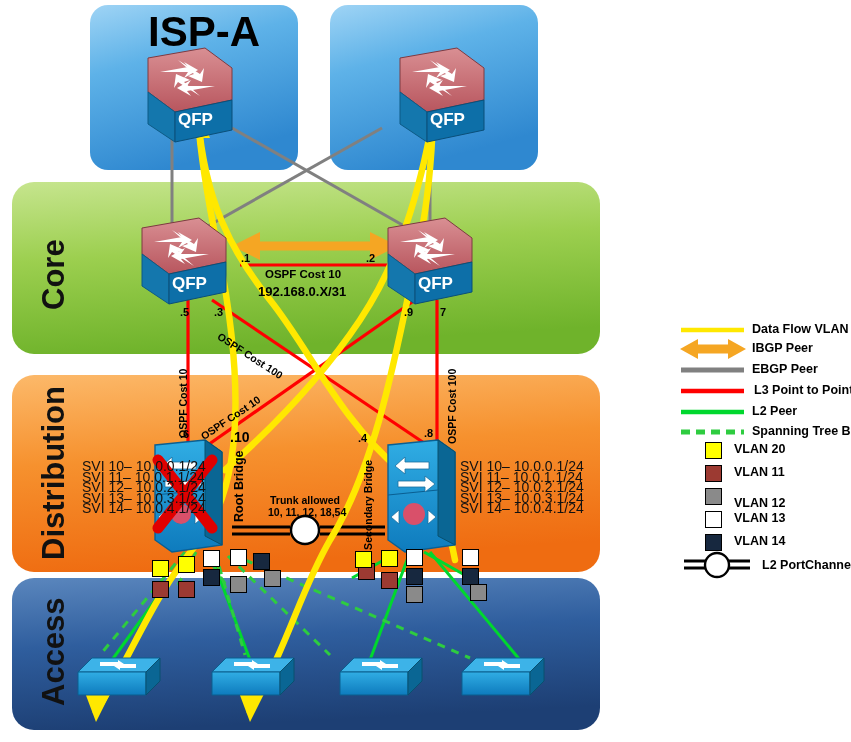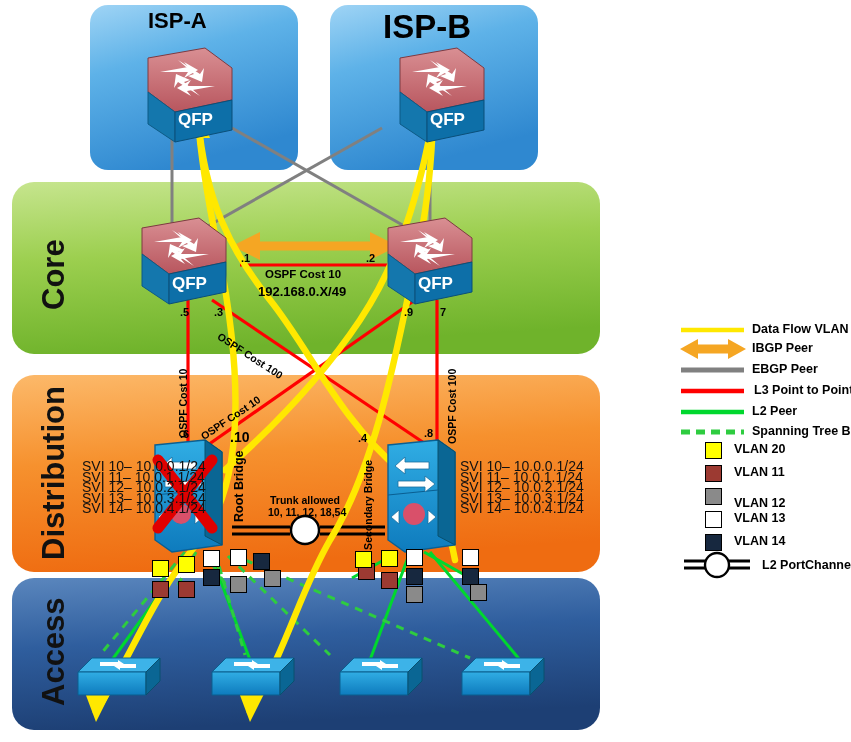--- a/index.html
+++ b/index.html
@@ -273,34 +273,33 @@
       <div style="position: absolute; left: 381px; top: 550px; width: 15px; height: 15px; background: rgb(255, 255, 0); border: 1.5px solid rgb(0, 0, 0);"></div>
       <div style="position: absolute; left: 381px; top: 572px; width: 15px; height: 15px; background: rgb(156, 58, 50); border: 1.5px solid rgb(0, 0, 0);"></div>
       <div style="position: absolute; left: 406px; top: 549px; width: 15px; height: 15px; background: rgb(255, 255, 255); border: 1.5px solid rgb(0, 0, 0);"></div>
       <div style="position: absolute; left: 406px; top: 568px; width: 15px; height: 15px; background: rgb(23, 40, 63); border: 1.5px solid rgb(0, 0, 0);"></div>
       <div style="position: absolute; left: 406px; top: 586px; width: 15px; height: 15px; background: rgb(138, 138, 138); border: 1.5px solid rgb(0, 0, 0);"></div>
       <div style="position: absolute; left: 462px; top: 549px; width: 15px; height: 15px; background: rgb(255, 255, 255); border: 1.5px solid rgb(0, 0, 0);"></div>
       <div style="position: absolute; left: 462px; top: 568px; width: 15px; height: 15px; background: rgb(23, 40, 63); border: 1.5px solid rgb(0, 0, 0);"></div>
       <div style="position: absolute; left: 470px; top: 584px; width: 15px; height: 15px; background: rgb(138, 138, 138); border: 1.5px solid rgb(0, 0, 0);"></div>
     </div>
 
-  <div class="isptitle" style="left:148px;top:8px;font-size:22px;">ISP-A</div>
-  <div class="isptitle" style="left:383px;top:8px;font-size:33px;">ISP-B</div>
+  <div class="isptitle" style="left:148px;top:8px;font-size:42px;">ISP-A</div>
 
   <div class="zonelabel" style="left:36px;top:310px;font-size:31px;">Core</div>
   <div class="zonelabel" style="left:36px;top:560px;font-size:31px;">Distribution</div>
   <div class="zonelabel" style="left:36px;top:706px;font-size:31px;">Access</div>
 
   <div class="txt bold" style="left:178px;top:110px;font-size:17px;color:#fff;">QFP</div>
   <div class="txt bold" style="left:430px;top:110px;font-size:17px;color:#fff;">QFP</div>
   <div class="txt bold" style="left:172px;top:274px;font-size:17px;color:#fff;">QFP</div>
   <div class="txt bold" style="left:418px;top:274px;font-size:17px;color:#fff;">QFP</div>
 
   <div class="txt bold" style="left:265px;top:268px;font-size:11.5px;">OSPF Cost 10</div>
-  <div class="txt bold" style="left:258px;top:284px;font-size:13px;">192.168.0.X/49</div>
+  <div class="txt bold" style="left:258px;top:284px;font-size:13px;">192.168.0.X/31</div>
   <div class="txt bold" style="left:241px;top:252px;font-size:11px;">.1</div>
   <div class="txt bold" style="left:366px;top:252px;font-size:11px;">.2</div>
 
   <div class="txt bold" style="left:180px;top:306px;font-size:11px;">.5</div>
   <div class="txt bold" style="left:214px;top:306px;font-size:11px;">.3</div>
   <div class="txt bold" style="left:404px;top:306px;font-size:11px;">.9</div>
   <div class="txt bold" style="left:440px;top:306px;font-size:11px;">7</div>
   <div class="txt bold" style="left:180px;top:428px;font-size:11px;">.6</div>
   <div class="txt bold" style="left:230px;top:429px;font-size:14px;">.10</div>
   <div class="txt bold" style="left:358px;top:432px;font-size:11px;">.4</div>

